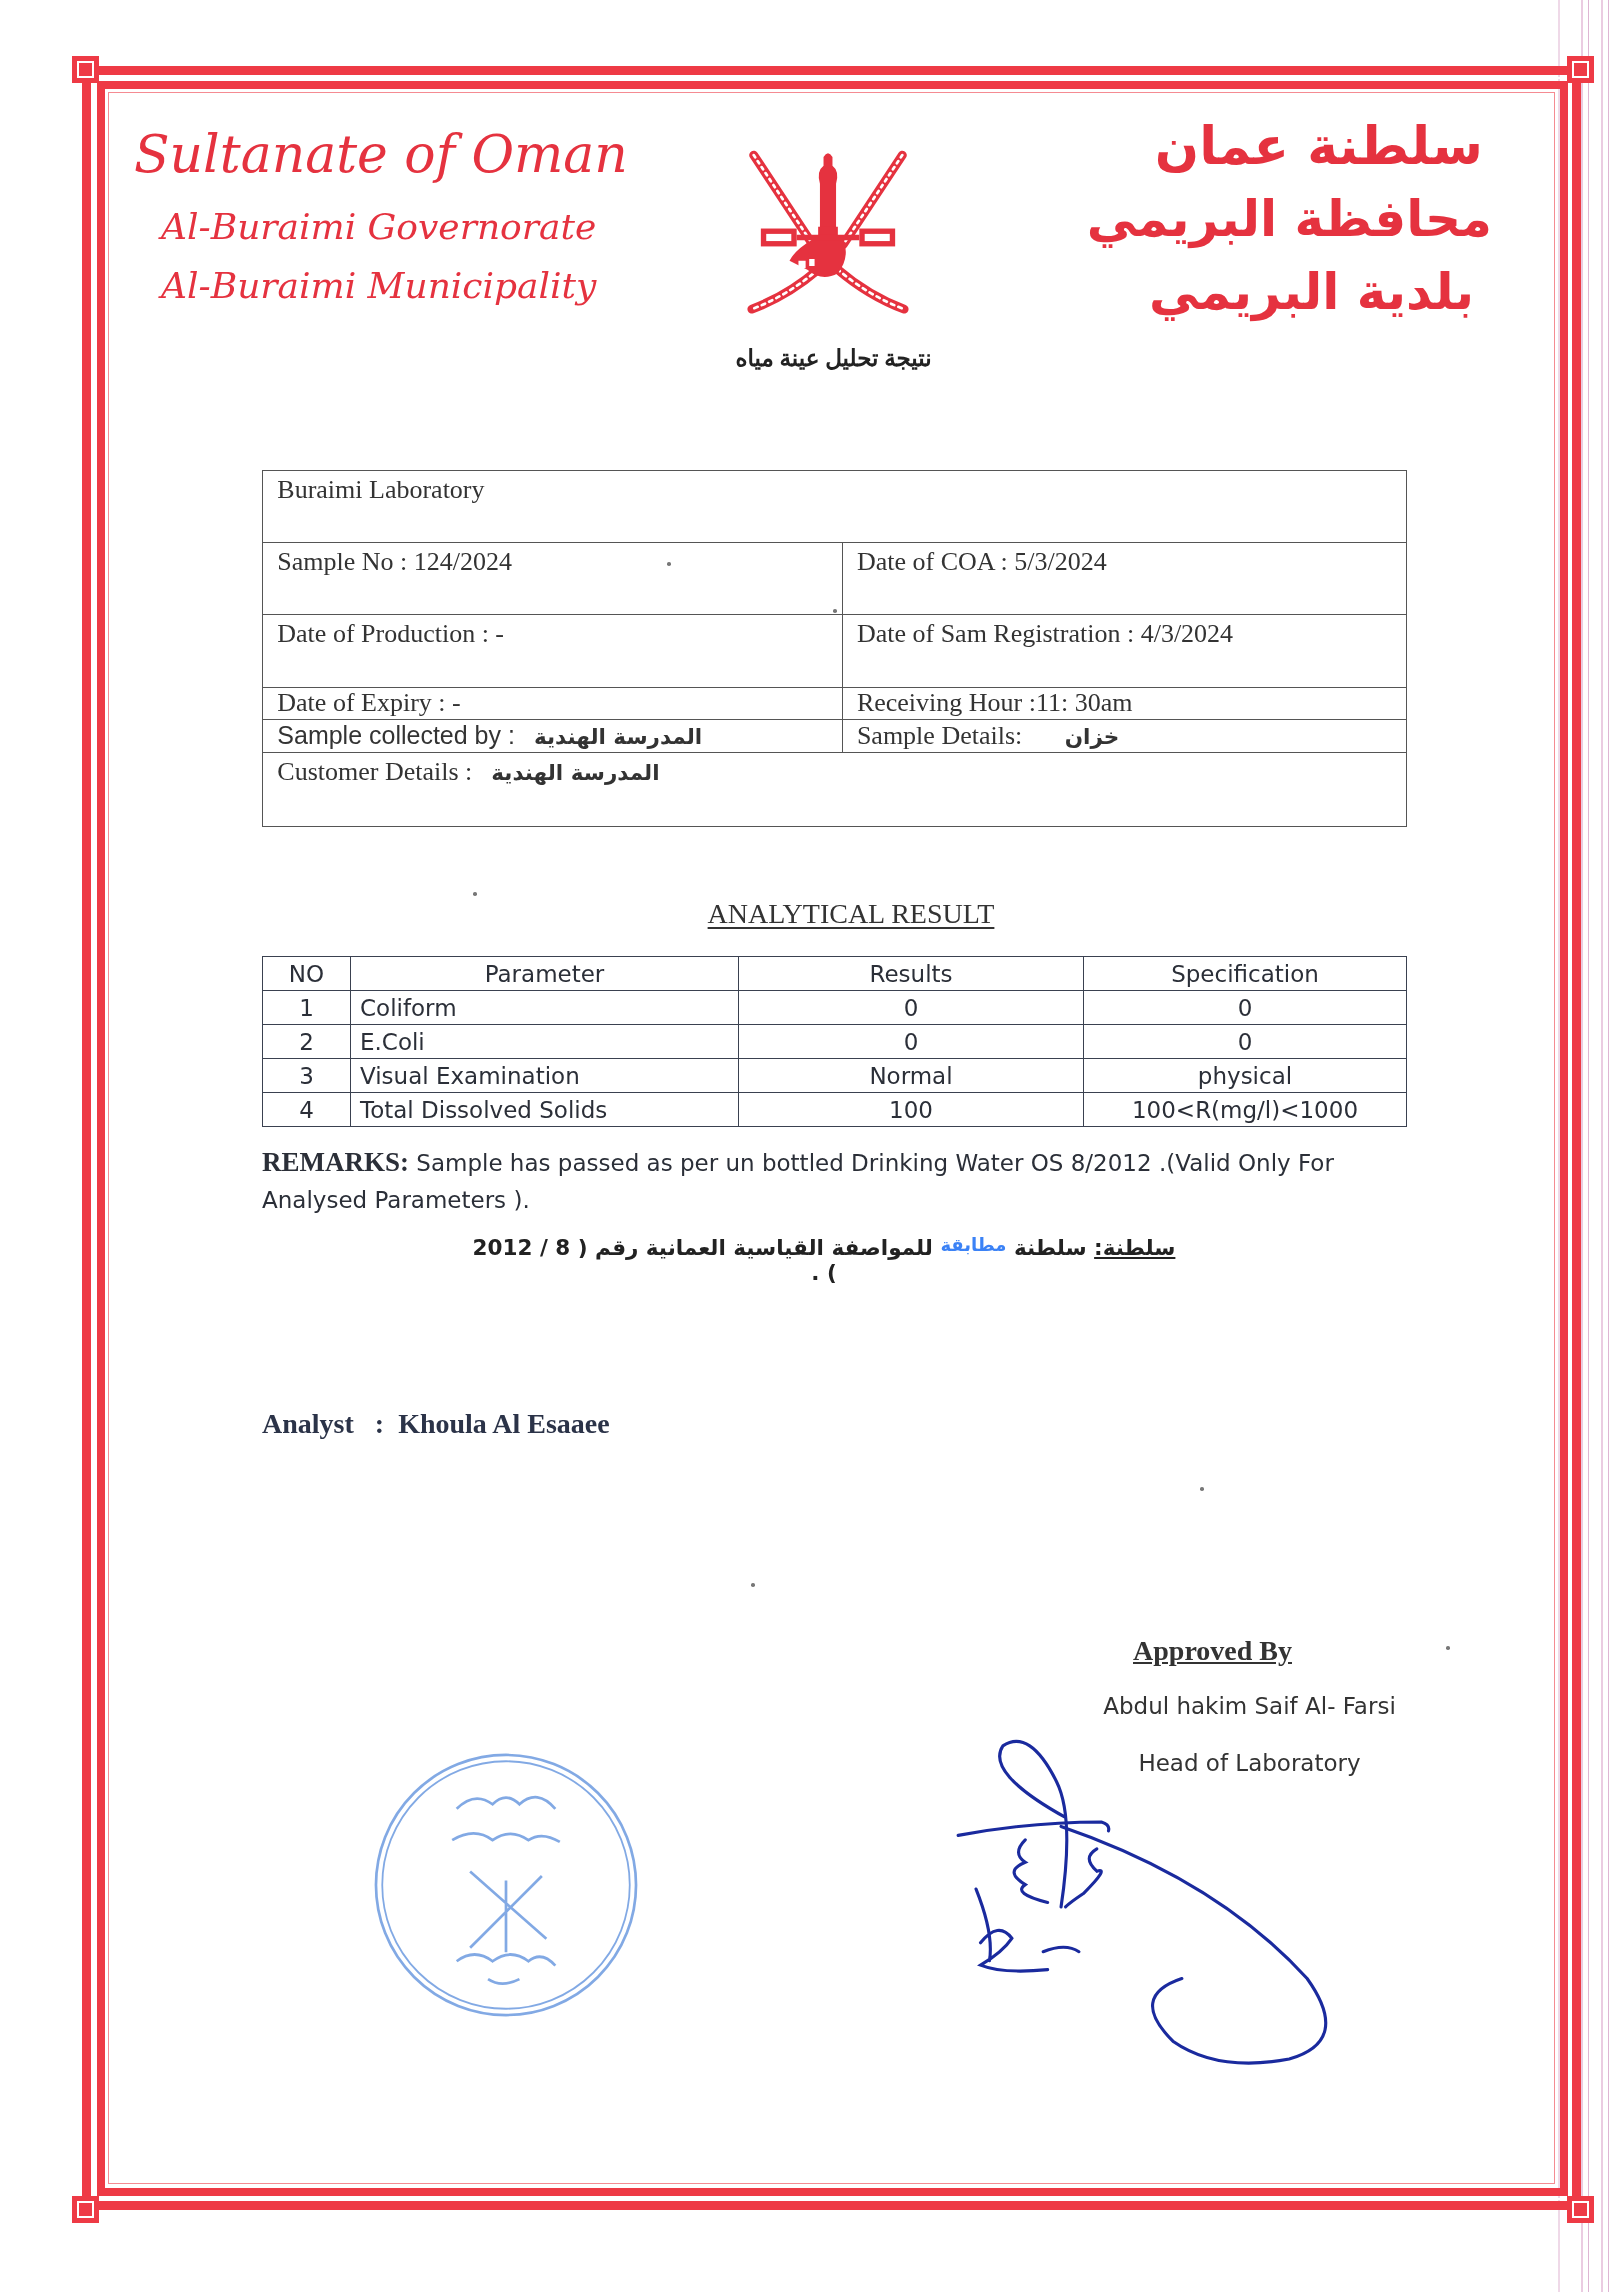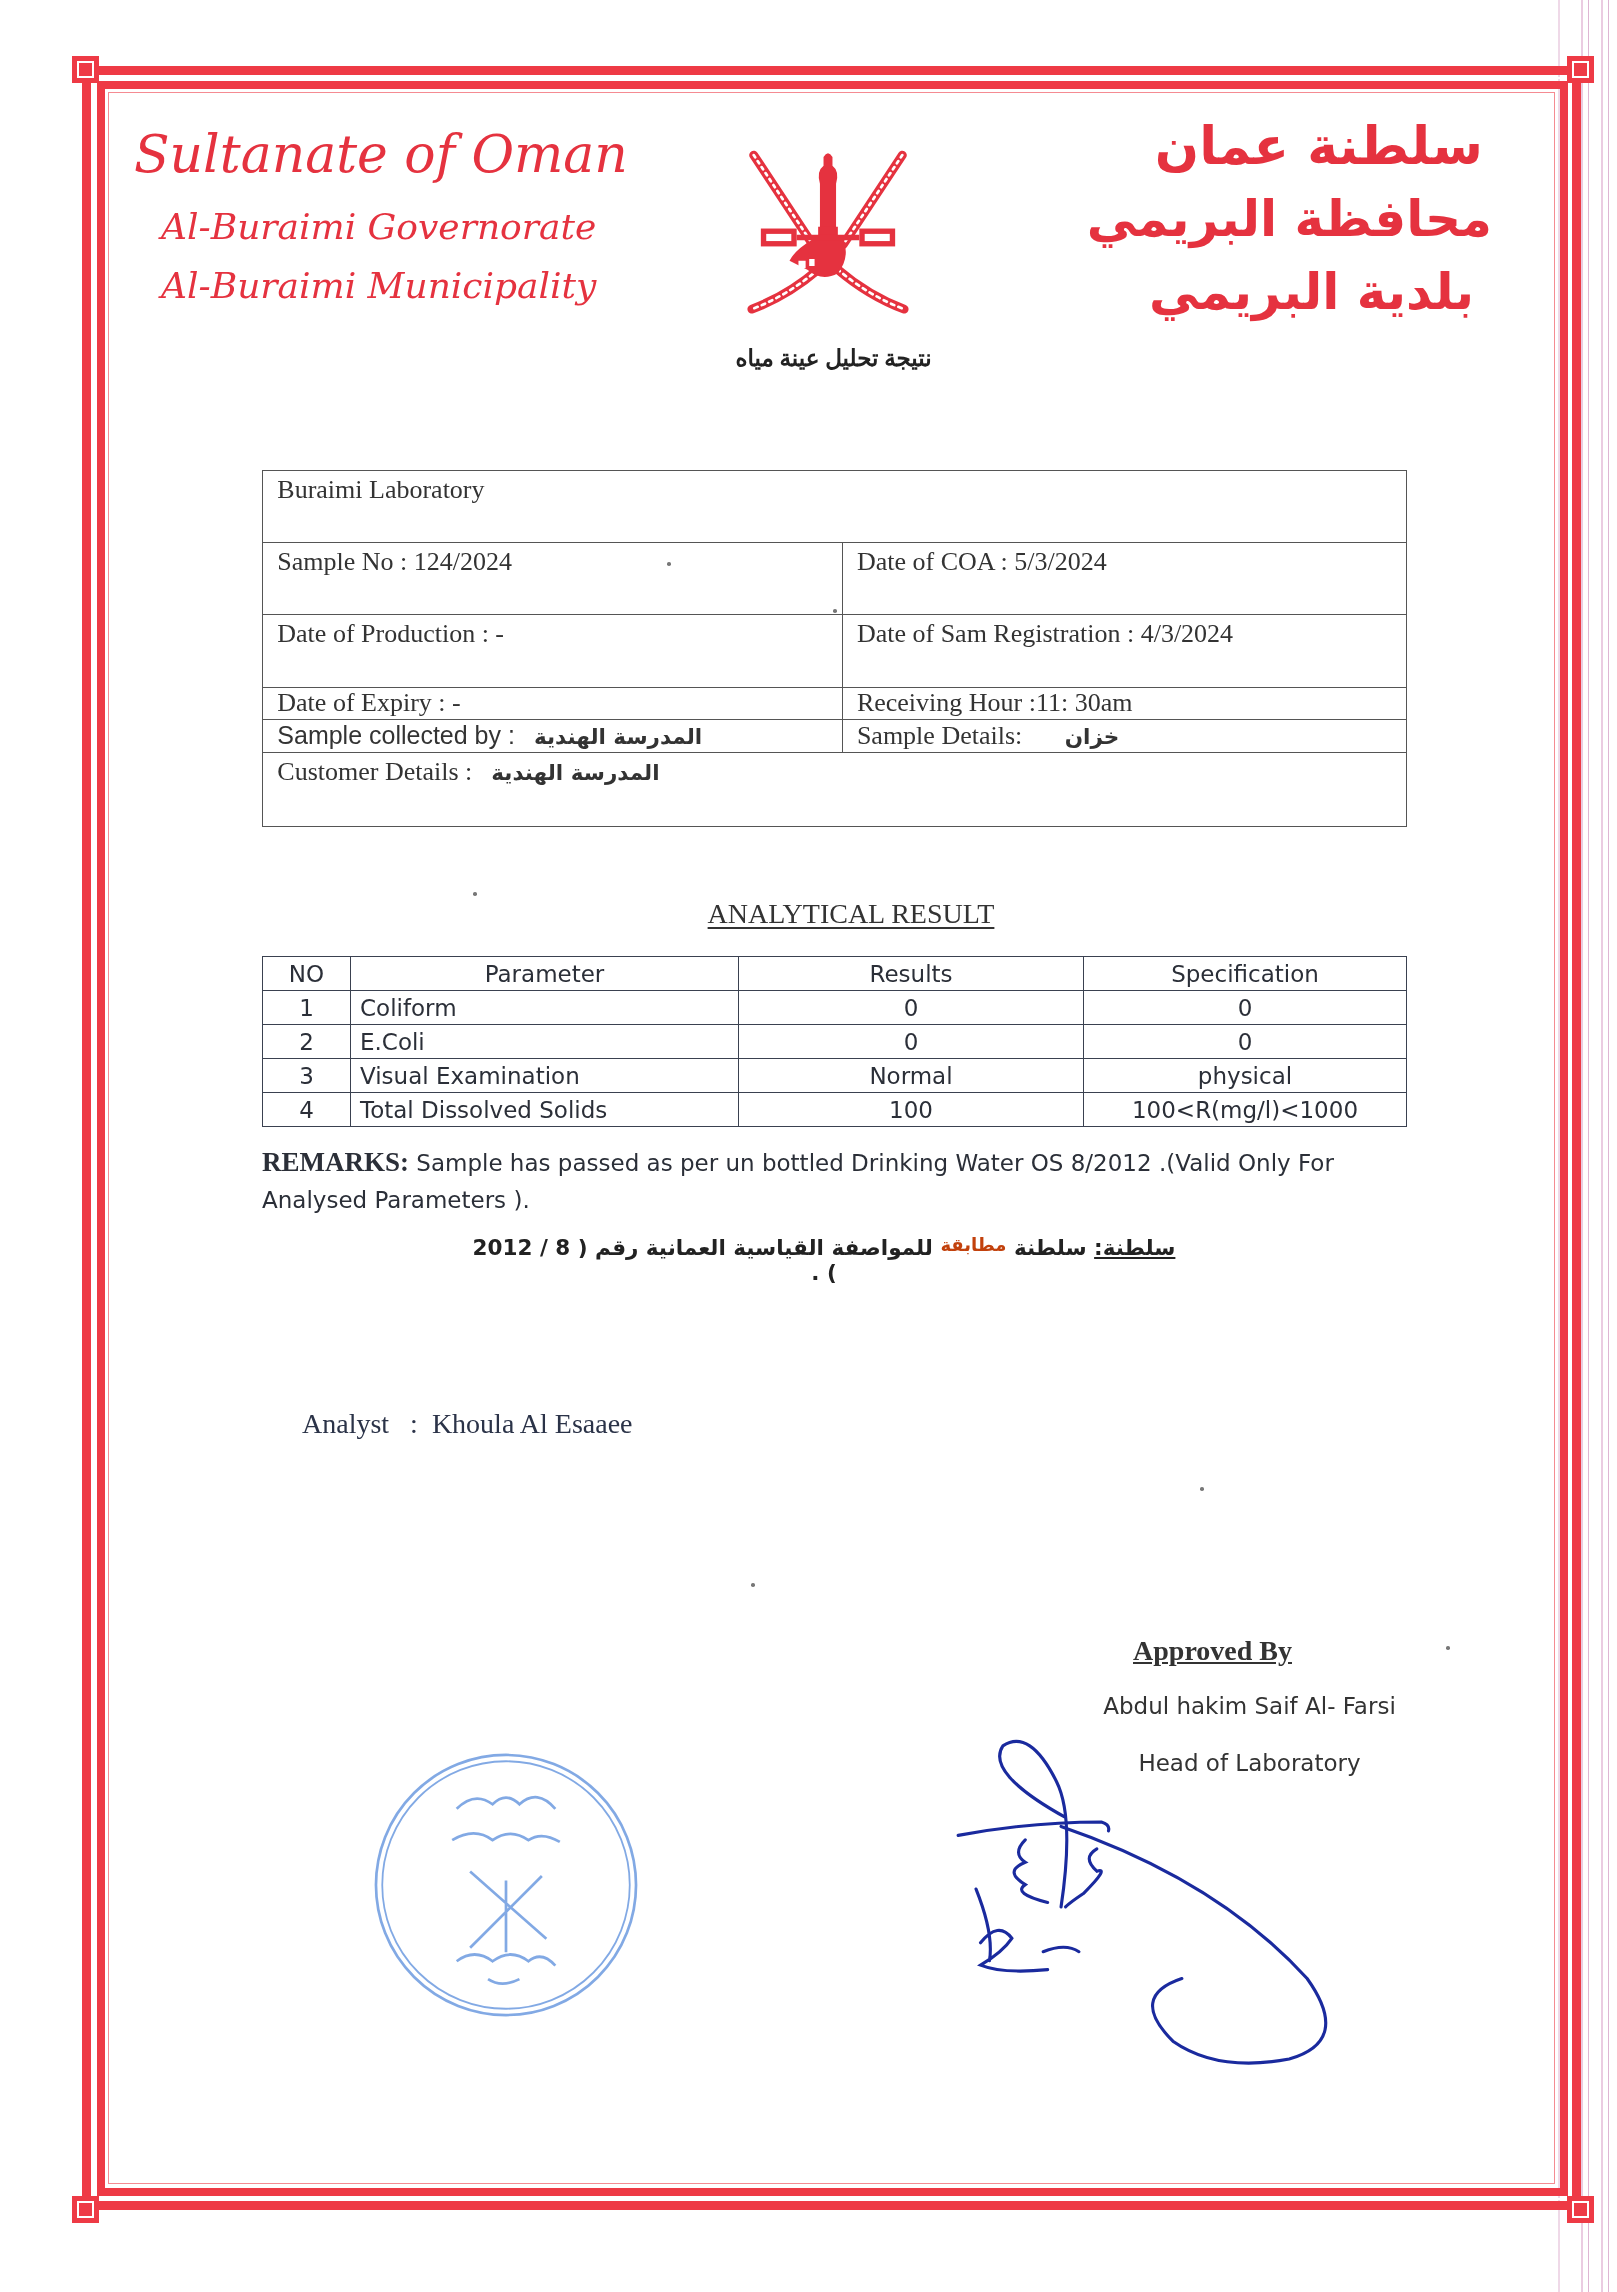--- a/index.html
+++ b/index.html
@@ -64,23 +64,23 @@
   .res-table .col-param { width:369px; text-align:left; }
   .res-table .col-res { width:326px; text-align:center; }
   .res-table .col-spec { text-align:center; }
   .res-table thead th.col-param { text-align:center; }
 
   .remarks { position:absolute; left:262px; top:1144px; width:1164px; font-family:"DejaVu Sans", sans-serif; font-size:23px; line-height:37px; color:#2b2f38; }
   .remarks .lbl { font-family:"Liberation Serif", serif; font-weight:bold; font-size:27px; }
   .remark-ar { position:absolute; left:466px; top:1234px; width:716px; text-align:center; direction:rtl;
     font-family:"DejaVu Sans", sans-serif; font-weight:bold; font-size:21.5px; color:#222; }
   .remark-ar .u { text-decoration:underline; }
-  .remark-ar .hl { color:#c2410c; font-size:18px; vertical-align:3.6px; }
-
-  .analyst { position:absolute; left:262px; top:1408px; font-family:"Liberation Serif", serif; font-weight:normal; font-size:28px; color:#2b3348; white-space:pre;margin-left:40px; }
+  .remark-ar .hl { color:#3b82f6; font-size:18px; vertical-align:3.6px; }
+
+  .analyst { position:absolute; left:262px; top:1408px; font-family:"Liberation Serif", serif; font-weight:bold; font-size:28px; color:#2b3348; white-space:pre; }
 
   .approved { position:absolute; left:1020px; top:1635px; width:385px; text-align:center; font-family:"Liberation Serif", serif; font-weight:bold; font-size:28px; color:#333; text-decoration:underline; }
   .approver-name { position:absolute; left:1057px; top:1693px; width:385px; text-align:center; font-family:"DejaVu Sans", sans-serif; font-size:23px; color:#333; }
   .approver-title { position:absolute; left:1057px; top:1750px; width:385px; text-align:center; font-family:"DejaVu Sans", sans-serif; font-size:23px; color:#333; }
 
   .stamp { position:absolute; left:367px; top:1746px; width:278px; height:278px; }
   .signature { position:absolute; left:949px; top:1728px; width:412px; height:340px; }
 
   .dot { position:absolute; width:3.6px; height:3.6px; border-radius:50%; background:#777; }
 </style>

